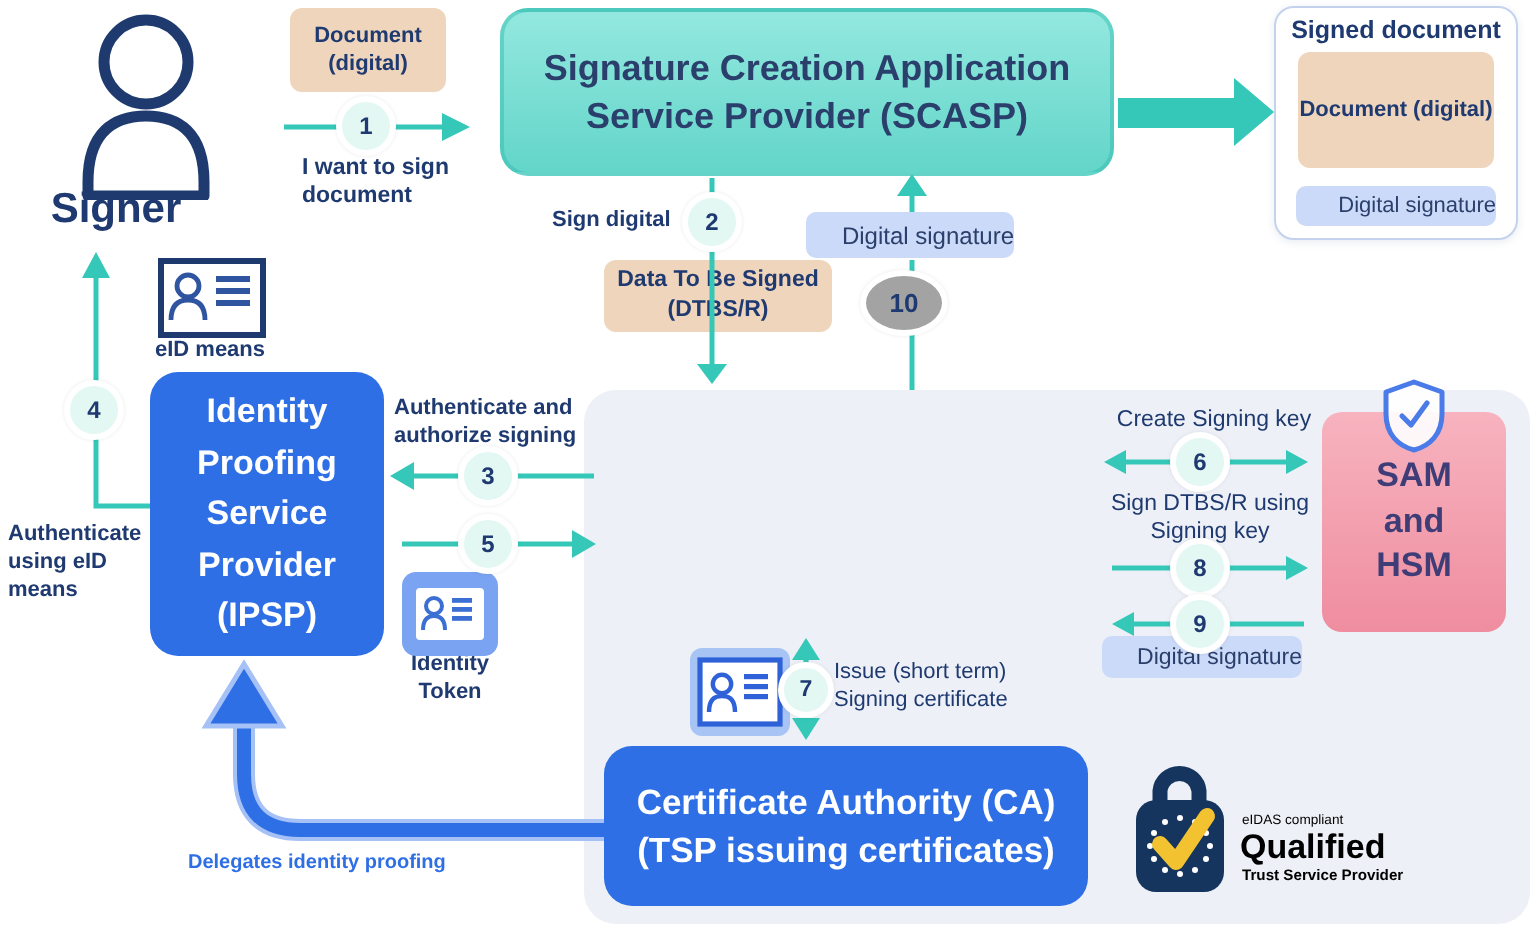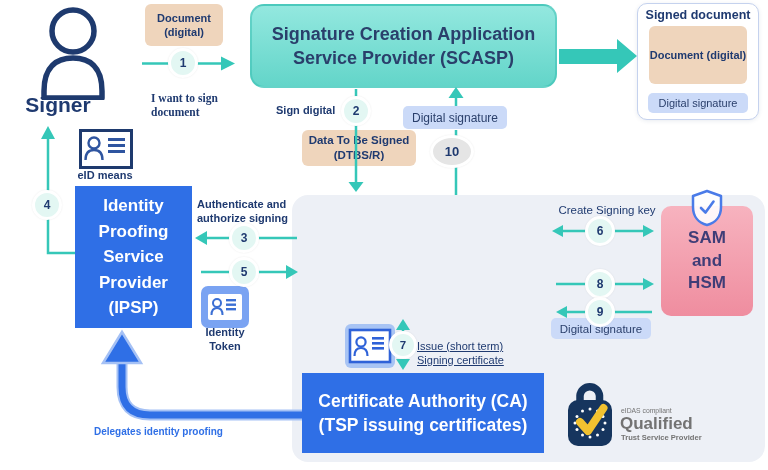--- a/index.html
+++ b/index.html
@@ -9,40 +9,40 @@
        justify-content:center;text-align:center;}
   .lbl{position:absolute;box-sizing:border-box;font-size:11px;line-height:1.25;
        font-weight:bold;color:#1F3A70;}
   .lbl-reg{font-weight:normal;font-size:11.5px;}
   .teal-box{background:linear-gradient(180deg,#93E8DF 0%,#63D5C9 100%);
             border:2px solid rgba(47,186,172,.45);border-radius:14px;
             color:#2A3F6B;font-weight:bold;}
   .green-box{background:linear-gradient(180deg,#8CE2CC 0%,#6ED6B9 100%);
              border:2px solid rgba(64,180,150,.45);border-radius:12px;
              color:#2A3F6B;font-weight:bold;}
-  .blue-box{background:#2F6FE6;border-radius:0;color:#ffffff;font-weight:bold;}
+  .blue-box{background:#2F6FE6;border-radius:14px;color:#ffffff;font-weight:bold;}
   .tan-box{background:#EFD5BC;border-radius:6px;color:#1F3A70;font-weight:bold;}
-  .ltblue-box{background:#CBDAF8;border-radius:5px;color:#2A3F6B;}
+  .ltblue-box{background:#CBDAF8;border-radius:5px;color:#2A3F6B;justify-content:flex-end;}
   .pink-box{background:linear-gradient(180deg,#F7B3BF 0%,#EF8D9F 100%);
             border-radius:10px;color:#3F3D77;font-weight:bold;}
   .panel{position:absolute;background:#EDF0F6;border-radius:16px;}
   .numcircle{position:absolute;width:24px;height:24px;border-radius:50%;
              background:#E3F7F3;border:3px solid #ffffff;display:flex;
              align-items:center;justify-content:center;font-size:12px;
              font-weight:bold;color:#1F3A70;z-index:6;
              box-shadow:0 0 2px rgba(0,0,0,.08);}
   .numellipse{position:absolute;width:38px;height:27px;border-radius:50%;
-              background:#e5e5e5;border:3px solid #ffffff;display:flex;
+              background:#a3a3a3;border:3px solid #ffffff;display:flex;
               align-items:center;justify-content:center;font-size:13px;
               font-weight:bold;color:#1F3A70;z-index:6;
               box-shadow:0 0 2px rgba(0,0,0,.08);}
   #wires{position:absolute;left:0;top:0;z-index:5;pointer-events:none;}
   .boxes{z-index:2;}
   svg.icon{position:absolute;z-index:4;}
-  .badge-txt{position:absolute;color:#737373;z-index:4;}
+  .badge-txt{position:absolute;color:#000000;z-index:4;}
 </style>
 </head>
 <body>
 
 <div id="canvas">
 
   <div class="panel" style="left:292px;top:195px;width:473px;height:267px;"></div>
 
   <svg id="wires" width="768" height="470" viewBox="0 0 768 470">
     <g stroke="#35C7B8" stroke-width="2.5" fill="#35C7B8">
@@ -225,35 +225,37 @@
     </div>
   <div class="numcircle" style="left:585px;top:297px;">
       <span>9</span>
     </div>
   <div class="numellipse" style="left:430px;top:135px;">
       <span>10</span>
     </div>
 
   <div class="lbl" style="left:12px;top:92px;width:92px;text-align:center;font-size:21px;">Signer</div>
 
-  <div class="lbl" style="left:151px;top:91px;width:88px;font-size:11.5px;font-family:Liberation Serif, serif;">I want to sign document</div>
+  <div class="lbl" style="left:151px;top:77px;width:88px;font-size:11.5px;">I want to sign document</div>
 
   <div class="lbl" style="left:276px;top:104px;width:62px;">Sign digital</div>
 
   <div class="lbl" style="left:197px;top:198px;width:96px;">Authenticate and authorize signing</div>
 
+  <div class="lbl" style="left:4px;top:261px;width:72px;">Authenticate using eID means</div>
 
   <div class="lbl" style="left:76px;top:169px;width:58px;text-align:center;">eID means</div>
 
   <div class="lbl" style="left:199px;top:326px;width:52px;text-align:center;">Identity Token</div>
 
   <div class="lbl lbl-reg" style="left:551px;top:203px;width:112px;text-align:center;">Create Signing key</div>
 
-
-  <div class="lbl lbl-reg" style="left:417px;top:340px;width:118px;font-size:11px;text-decoration:underline;">Issue (short term) Signing certificate</div>
+  <div class="lbl lbl-reg" style="left:549px;top:245px;width:112px;text-align:center;">Sign DTBS/R using Signing key</div>
+
+  <div class="lbl lbl-reg" style="left:417px;top:330px;width:118px;font-size:11px;">Issue (short term) Signing certificate</div>
 
   <div class="lbl" style="left:94px;top:426px;width:200px;font-size:10px;color:#2F6FE6;">Delegates identity proofing</div>
 
   <div class="badge-txt" style="left:621px;top:407px;font-size:6.8px;">eIDAS compliant</div>
   <div class="badge-txt" style="left:620px;top:414px;font-size:17px;font-weight:bold;">Qualified</div>
   <div class="badge-txt" style="left:621px;top:433px;font-size:7.6px;font-weight:bold;">Trust Service Provider</div>
 
 </div>
 
 </body></html>

